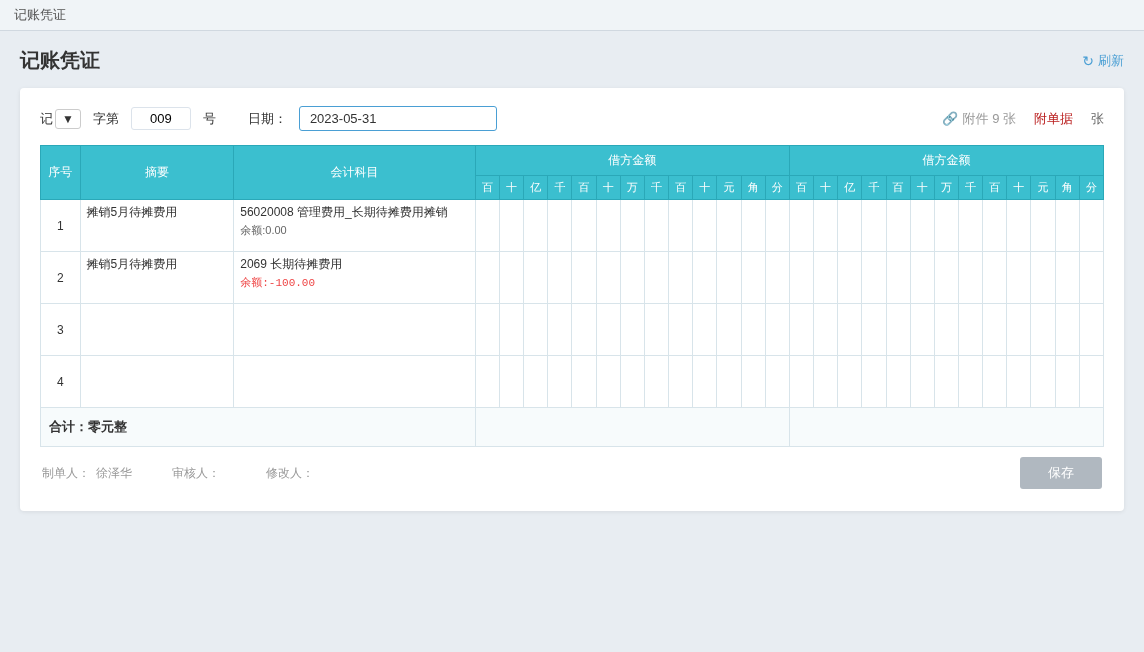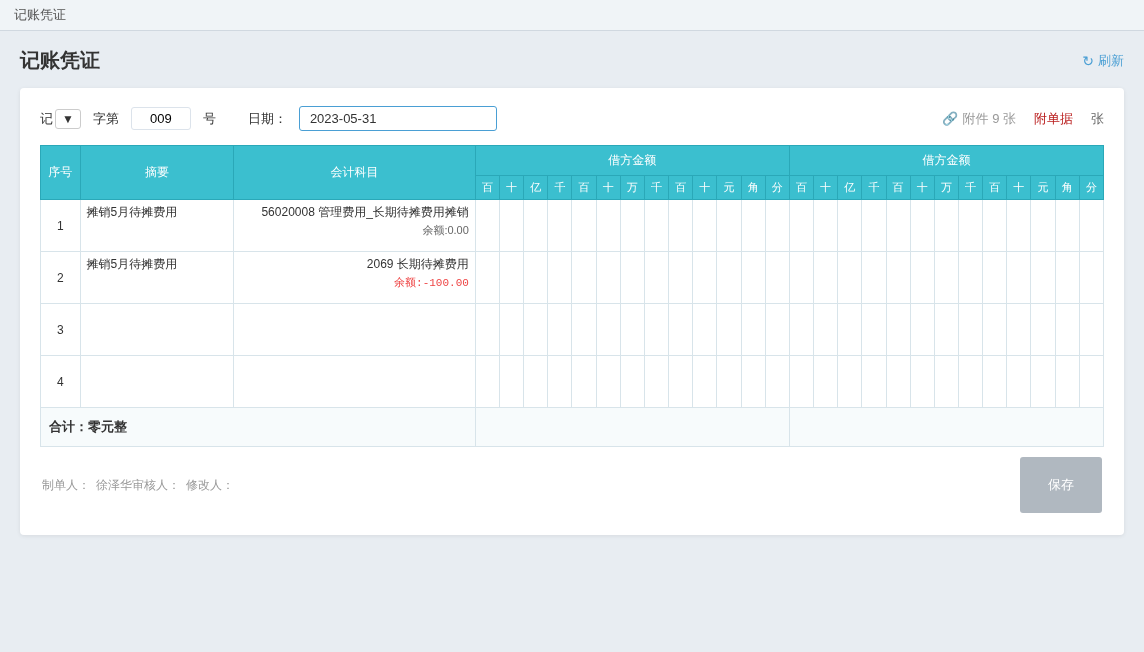--- a/index.html
+++ b/index.html
@@ -134,21 +134,20 @@
       vertical-align: middle;
       color: #333;
       width: 36px;
     }
     .voucher-table tbody tr td.abstract {
       width: 140px;
       color: #333;
     }
     .voucher-table tbody tr td.account {
       width: 220px;
-      text-align: right;
     }
     .account-code {
       color: #333;
       font-size: 12px;
     }
     .balance-text {
       font-size: 11px;
       color: #666;
       margin-top: 2px;
     }
@@ -168,35 +167,36 @@
       border: 1px solid #d8e4ea;
     }
     .total-label {
       font-weight: bold;
       color: #333;
       font-size: 13px;
     }
     .footer-row {
       display: flex;
       align-items: center;
+      gap: 40px;
       padding: 10px 2px 4px;
       color: #999;
       font-size: 12px;
     }
     .footer-item {
       display: flex;
       gap: 6px;
     }
     .save-btn {
       margin-left: auto;
       background: #b0b8c0;
       color: #fff;
       border: none;
       border-radius: 3px;
-      padding: 19px 28px;
+      padding: 7px 28px;
       font-size: 13px;
       cursor: not-allowed;
     }
   </style>
 </head>
 <body>
 
 <div class="title-bar">
   <span>记账凭证</span>
 </div>

